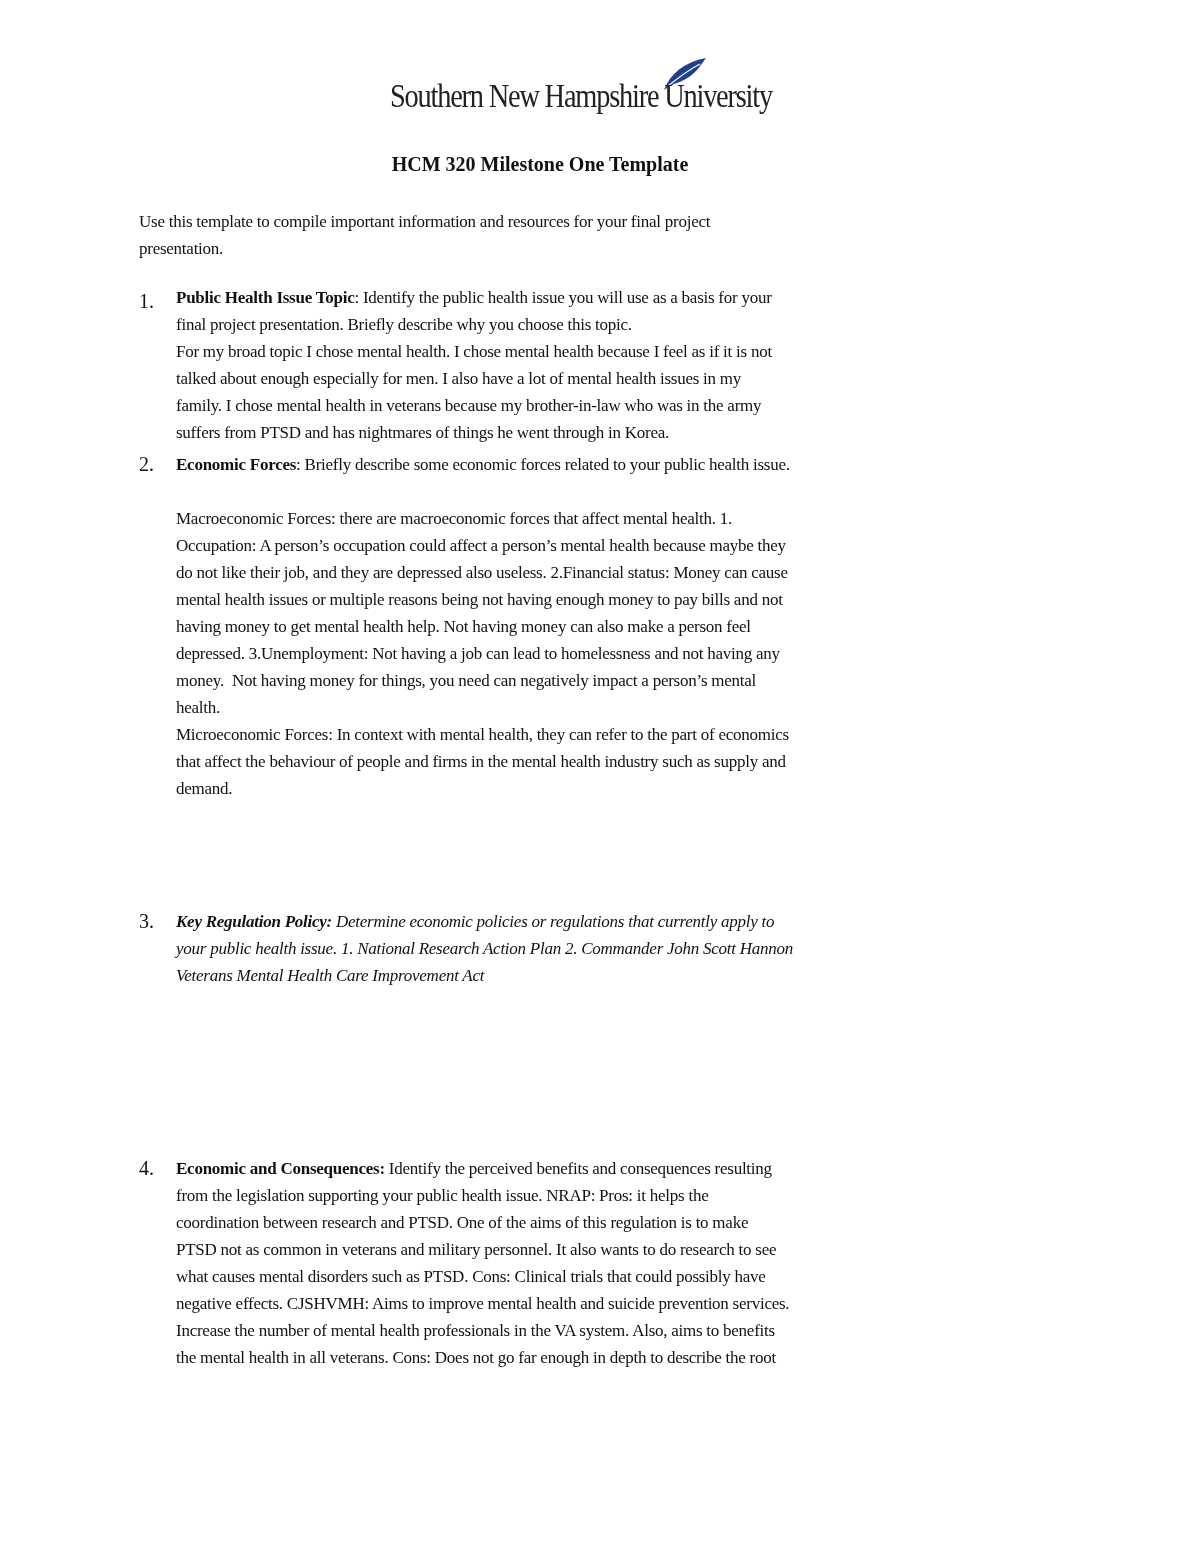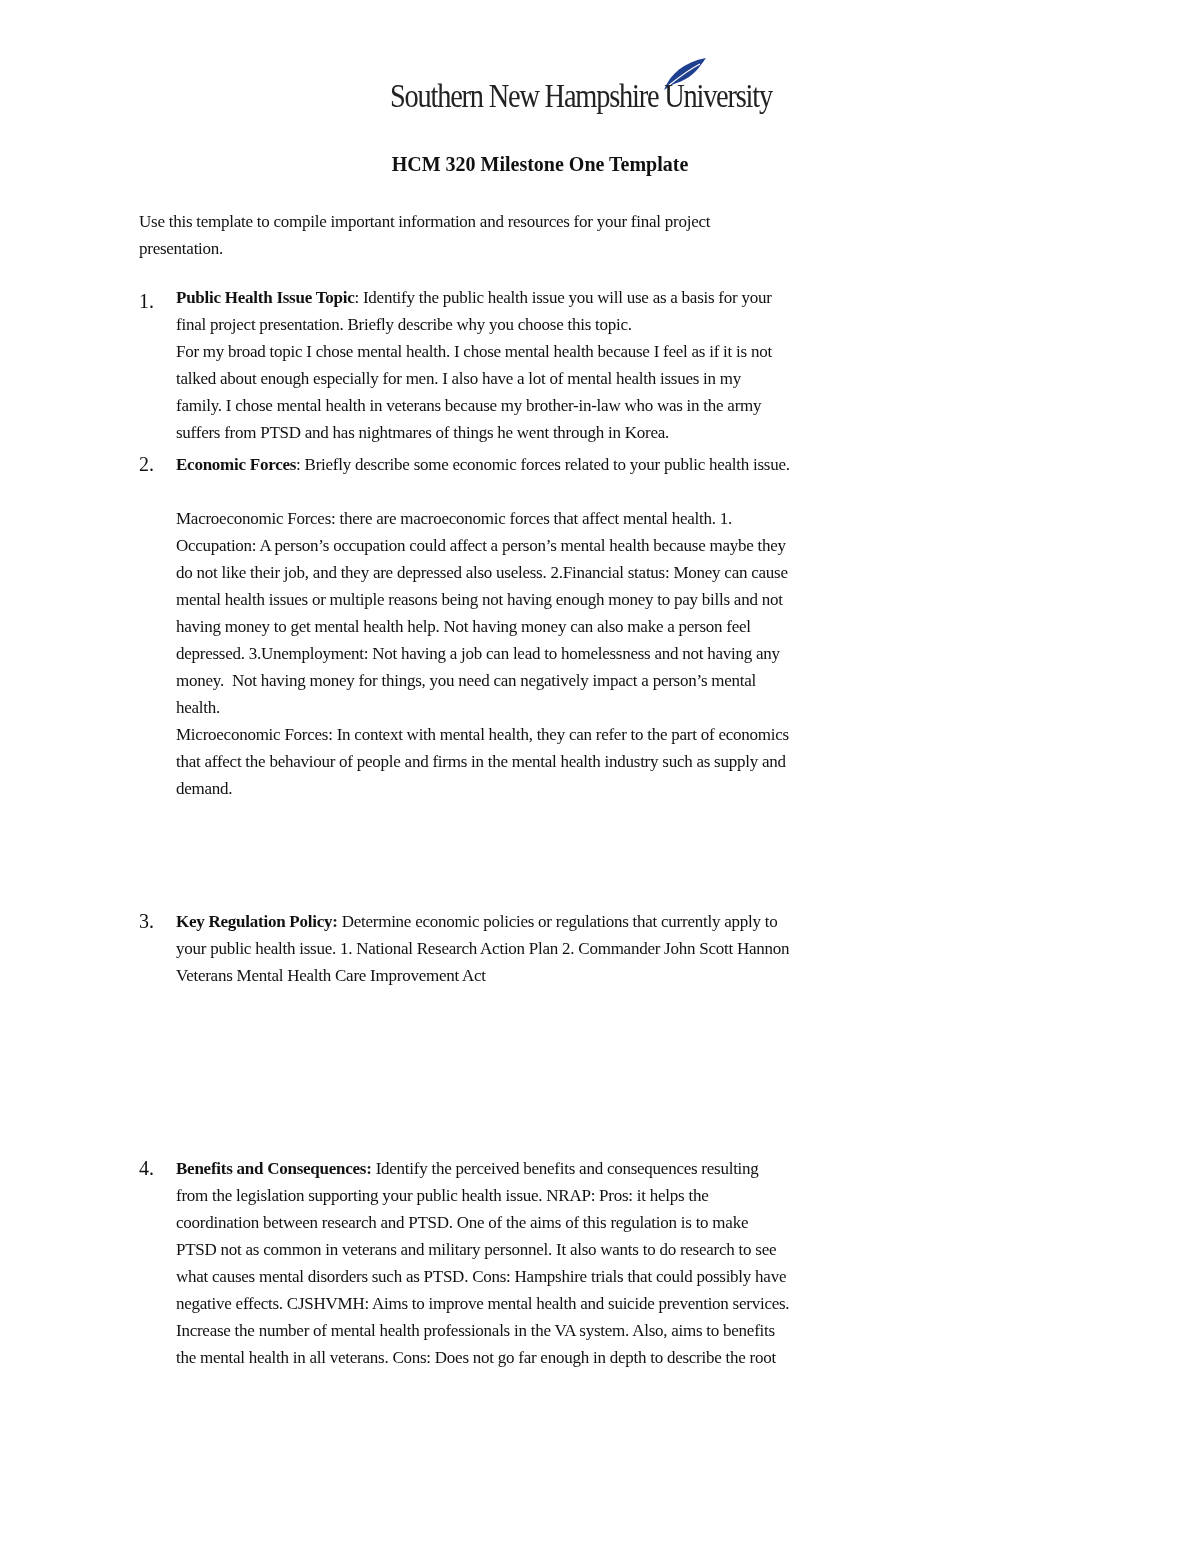--- a/index.html
+++ b/index.html
@@ -64,25 +64,25 @@
 <span>mental health issues or multiple reasons being not having enough money to pay bills and not</span>
 <span>having money to get mental health help. Not having money can also make a person feel</span>
 <span>depressed. 3.Unemployment: Not having a job can lead to homelessness and not having any</span>
 <span>money.  Not having money for things, you need can negatively impact a person’s mental</span>
 <span>health.</span>
 <span>Microeconomic Forces: In context with mental health, they can refer to the part of economics</span>
 <span>that affect the behaviour of people and firms in the mental health industry such as supply and</span>
 <span>demand.</span></div>
 
 <div class="num" style="top:908px;">3.</div>
-<div class="text indent" style="top:908px;"><b>Key Regulation Policy:</b><span> Determine economic policies or regulations that currently apply to</span>
+<div class="text indent" style="top:908px;font-style:italic;"><b>Key Regulation Policy:</b><span> Determine economic policies or regulations that currently apply to</span>
 <span>your public health issue. 1. National Research Action Plan 2. Commander John Scott Hannon</span>
 <span>Veterans Mental Health Care Improvement Act</span></div>
 
 <div class="num" style="top:1155px;">4.</div>
-<div class="text indent" style="top:1155px;"><b>Benefits and Consequences:</b><span> Identify the perceived benefits and consequences resulting</span>
+<div class="text indent" style="top:1155px;"><b>Economic and Consequences:</b><span> Identify the perceived benefits and consequences resulting</span>
 <span>from the legislation supporting your public health issue. NRAP: Pros: it helps the</span>
 <span>coordination between research and PTSD. One of the aims of this regulation is to make</span>
 <span>PTSD not as common in veterans and military personnel. It also wants to do research to see</span>
-<span>what causes mental disorders such as PTSD. Cons: Hampshire trials that could possibly have</span>
+<span>what causes mental disorders such as PTSD. Cons: Clinical trials that could possibly have</span>
 <span>negative effects. CJSHVMH: Aims to improve mental health and suicide prevention services.</span>
 <span>Increase the number of mental health professionals in the VA system. Also, aims to benefits</span>
 <span>the mental health in all veterans. Cons: Does not go far enough in depth to describe the root</span></div>
 
 </body></html>

